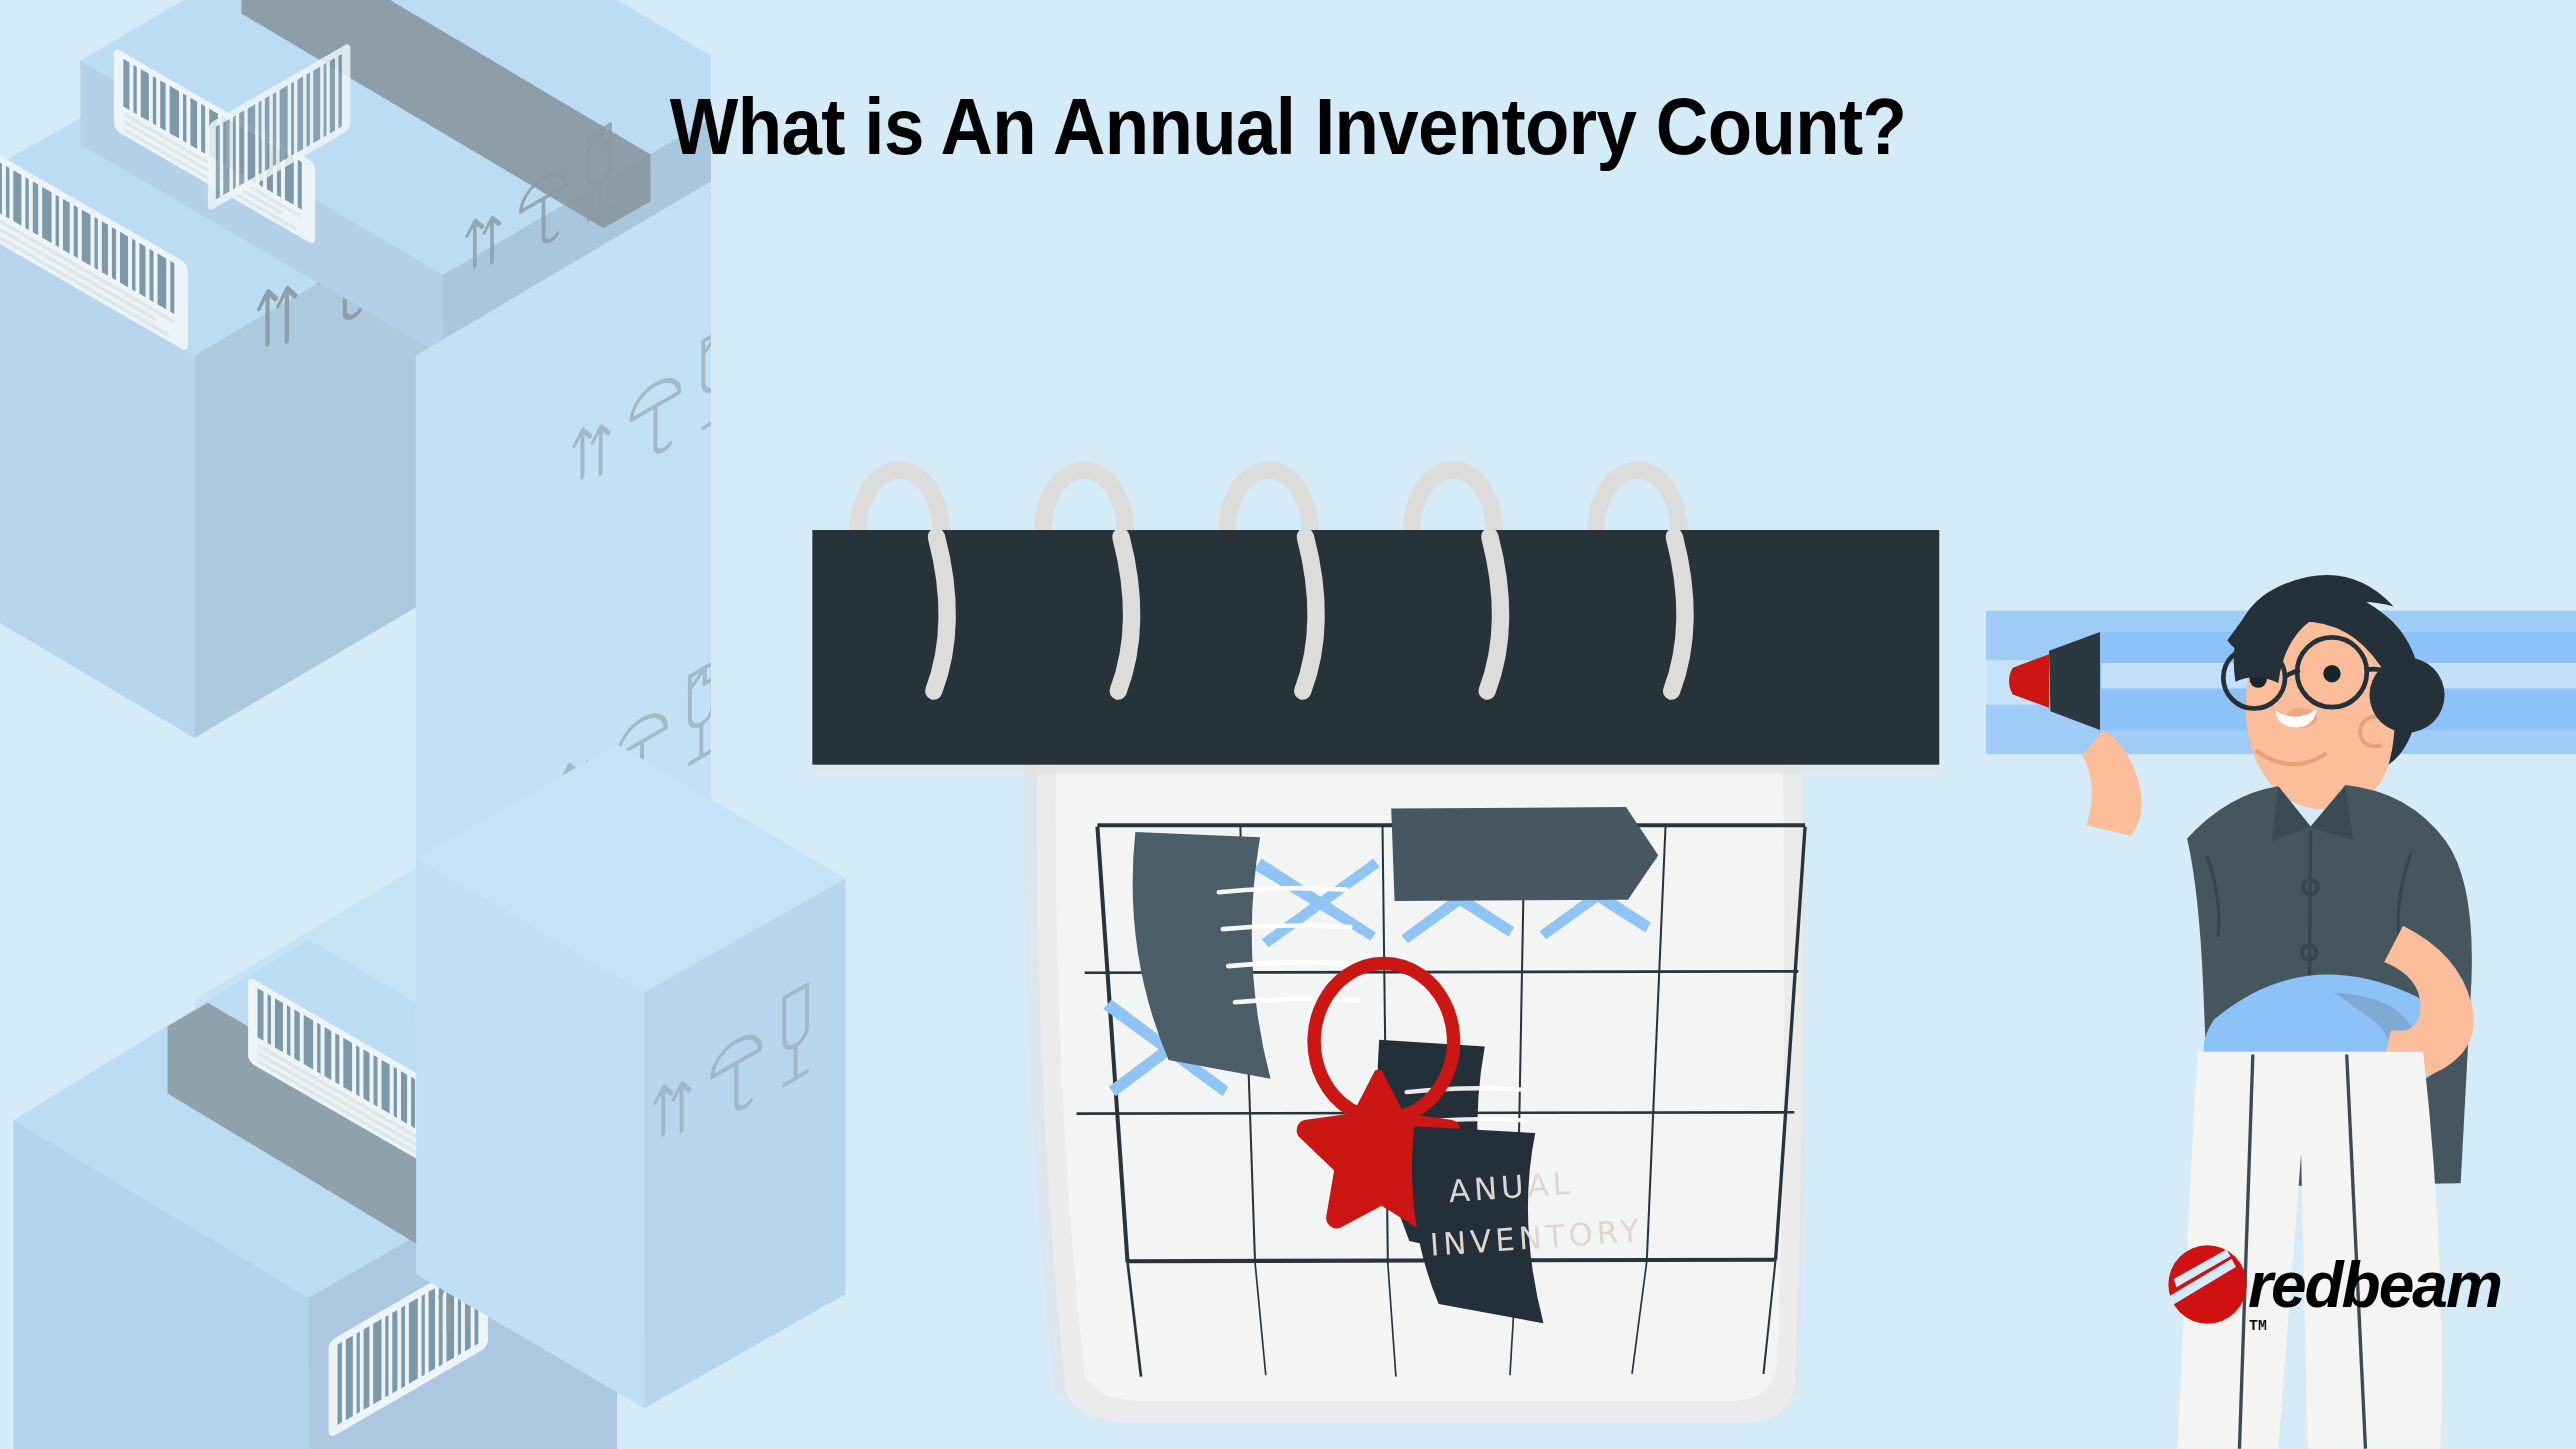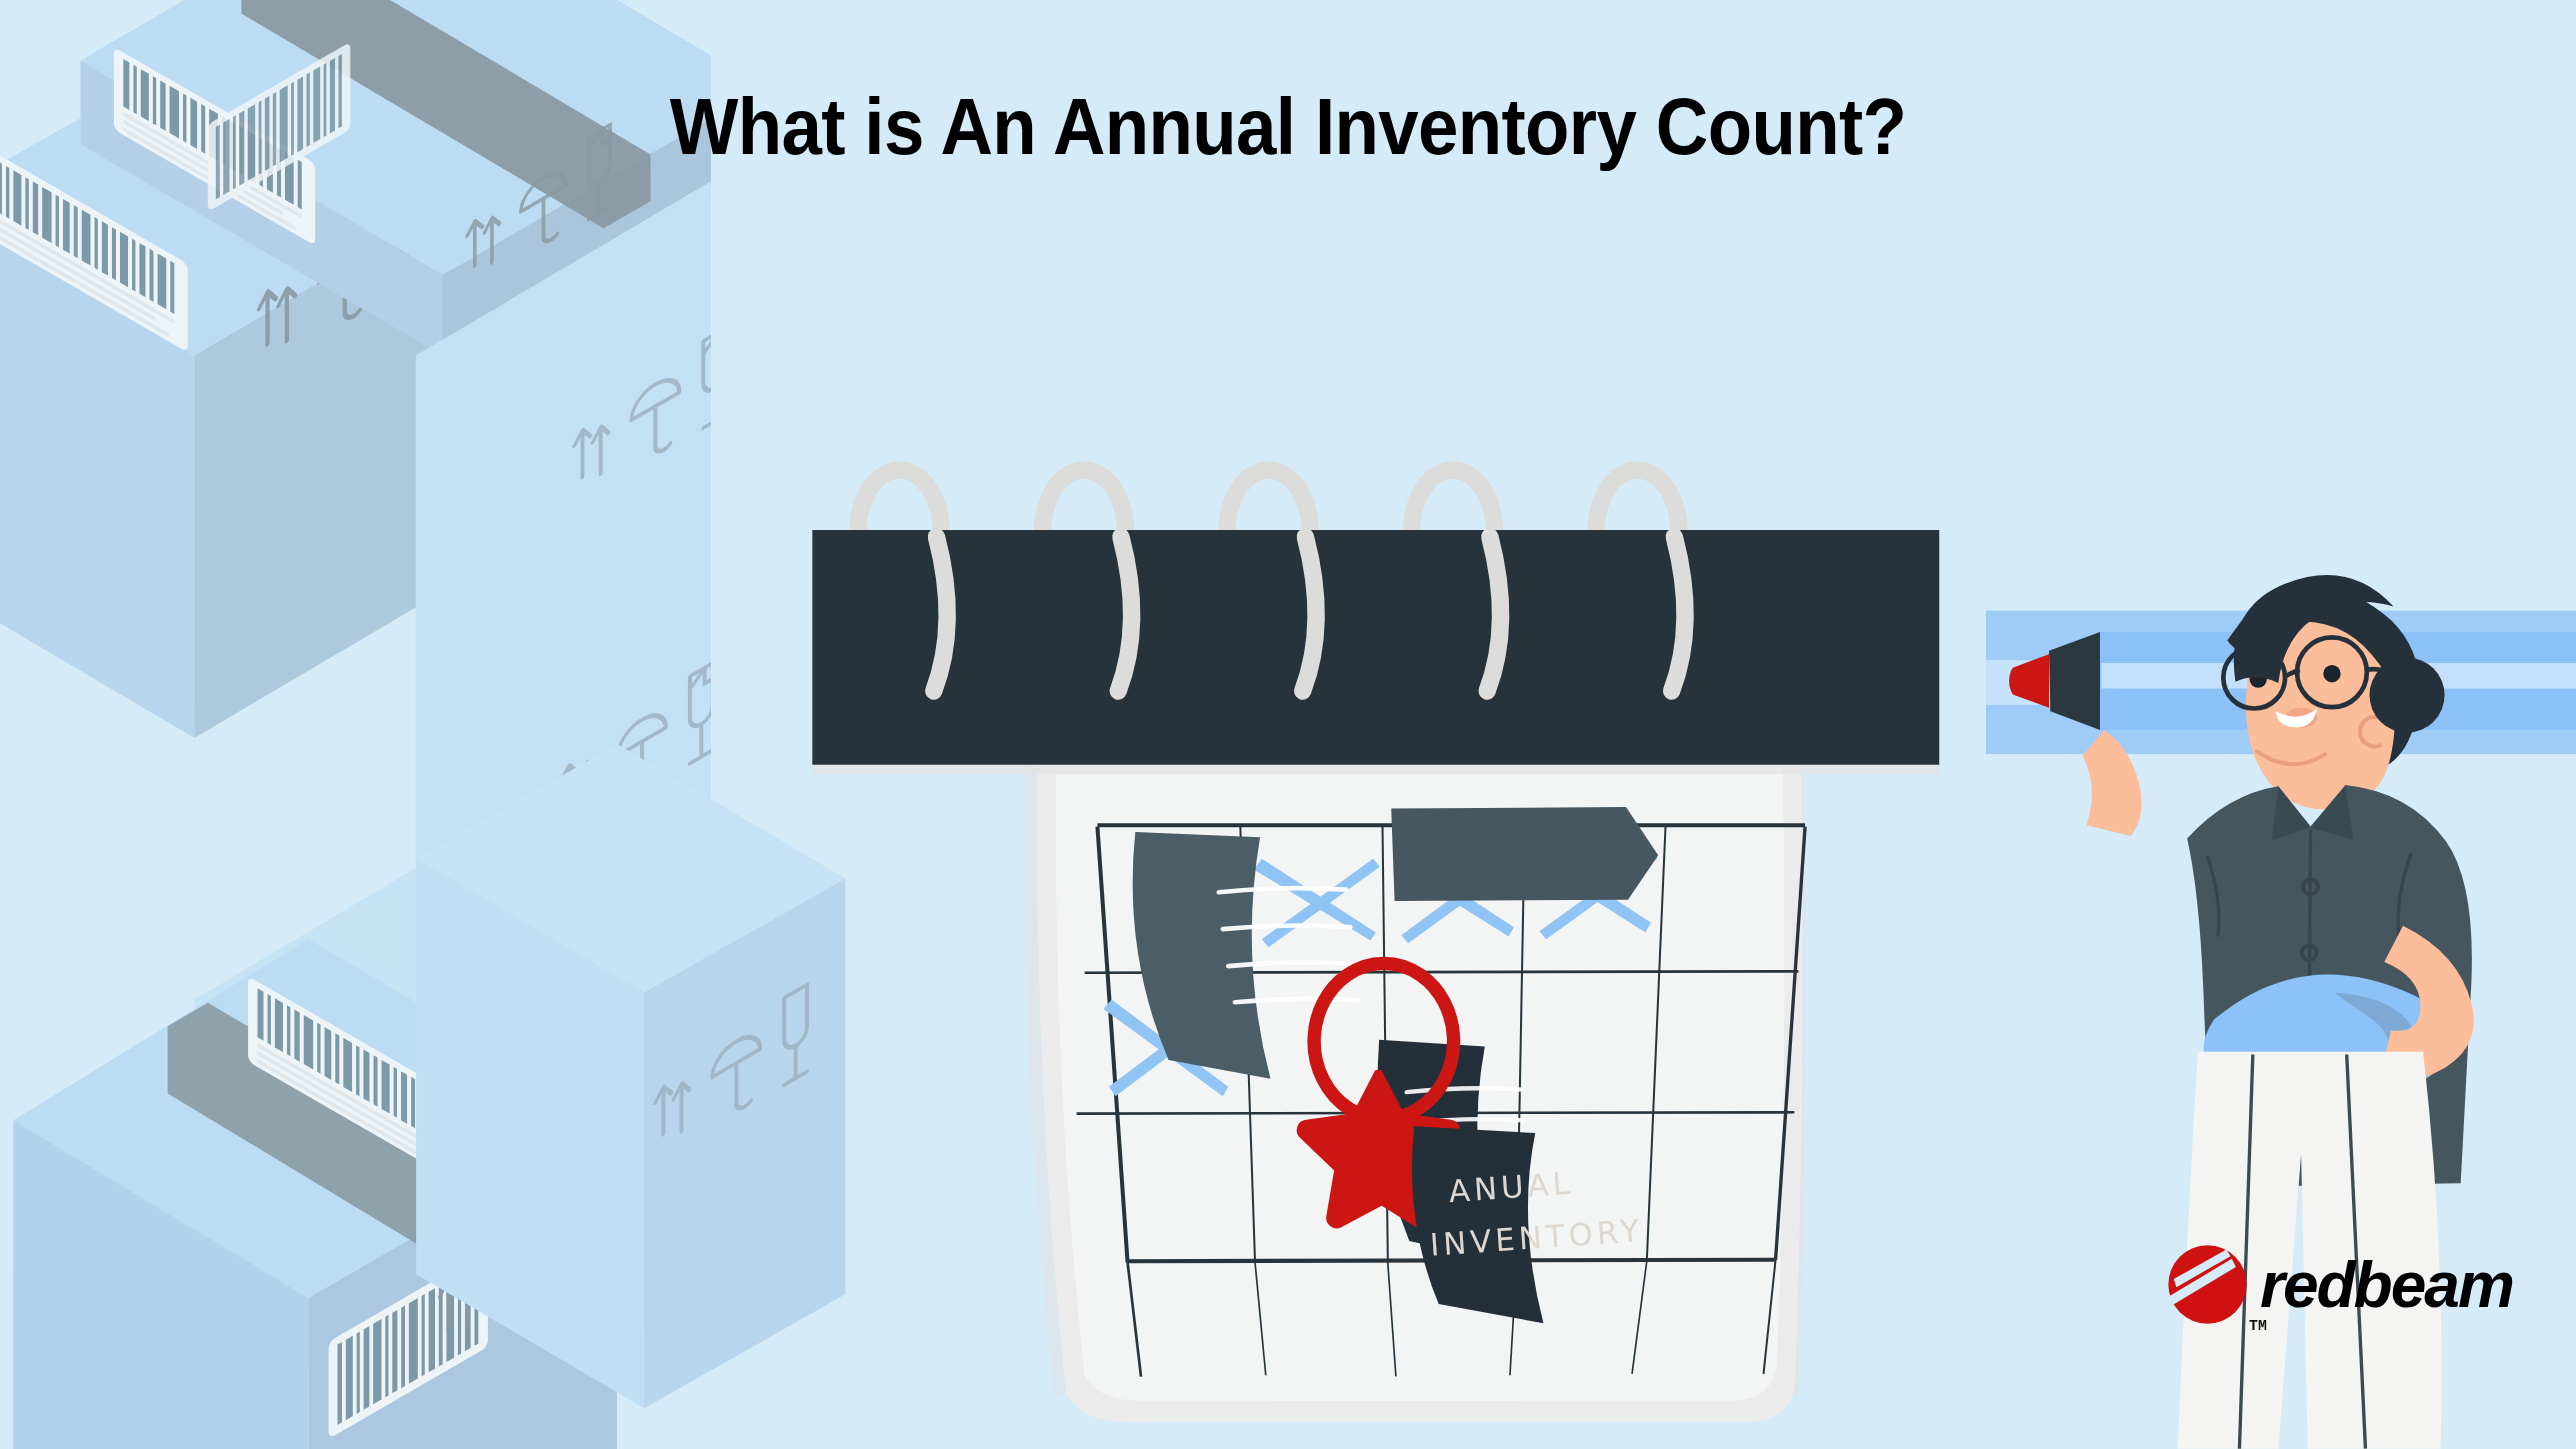--- a/index.html
+++ b/index.html
@@ -7,21 +7,21 @@
   #stage{position:relative;width:2576px;height:1449px;background:#d5ecf8;overflow:hidden;}
   .abs{position:absolute;}
   #stage svg{display:block;}
   .title{
     position:absolute;left:0;top:81px;width:2576px;text-align:center;
     font-family:"Liberation Sans",sans-serif;
     font-weight:700;font-size:79px;letter-spacing:-0.7px;color:#000;
     transform:scaleX(.92);transform-origin:50% 50%;
     white-space:nowrap;
   }
-  .logo-wrap{position:absolute;left:2167px;top:1244px;display:flex;align-items:center;gap:12px;text-align:right;}
+  .logo-wrap{position:absolute;left:2167px;top:1244px;display:flex;align-items:center;text-align:right;}
   .logo-text{font-family:"Liberation Sans",sans-serif;font-weight:700;font-style:italic;
     font-size:64px;color:#000;letter-spacing:-2px;line-height:1;}
   .tm{position:absolute;left:2249px;top:1318px;font-size:14.8px;font-weight:700;color:#111;
       font-family:Liberation Mono, monospace;}
   .note-text{font-family:"DejaVu Sans",sans-serif;font-weight:400;fill:#ded7cf;}
 </style>
 </head>
 <body>
 
 <div id="stage">

